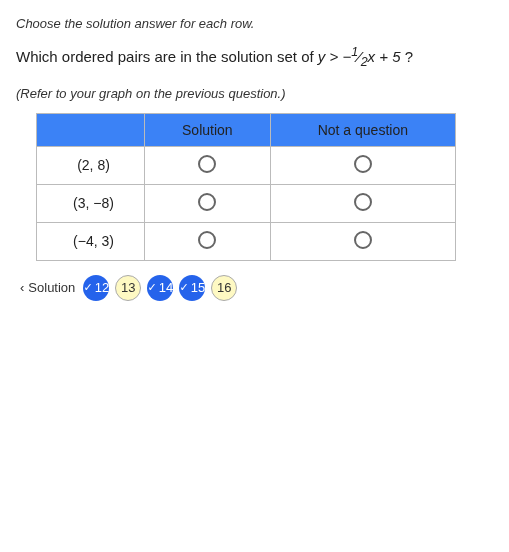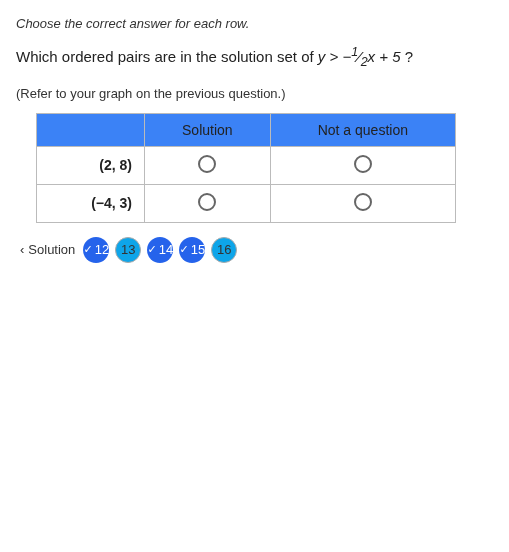--- a/index.html
+++ b/index.html
@@ -24,20 +24,21 @@
       line-height: 1.5;
     }
     .question .math {
       font-style: italic;
       text-align: center;
     }
     .refer-note {
       font-size: 13px;
       color: #333;
       margin-bottom: 12px;
+      font-style: italic;
     }
     .table-container {
       margin-left: 20px;
       margin-right: 10px;
     }
     table {
       border-collapse: collapse;
       width: 100%;
       max-width: 420px;
     }
@@ -49,24 +50,23 @@
       font-size: 14px;
       background: #3b82f6;
     }
     td {
       border: 1px solid #bbb;
       padding: 8px 12px;
       text-align: center;
       font-size: 14px;
     }
     td.pair-cell {
-      text-align: right;
+      text-align: center;
       padding-left: 18px;
       font-size: 14px;
-      font-weight: bold;
     }
     .radio-circle {
       display: inline-block;
       width: 18px;
       height: 18px;
       border-radius: 50%;
       border: 2px solid #666;
       background: #fff;
       cursor: pointer;
     }
@@ -96,33 +96,33 @@
       height: 26px;
       border-radius: 50%;
       font-size: 13px;
       cursor: pointer;
     }
     .page-num.checked {
       background: #2563eb;
       color: #fff;
     }
     .page-num.unchecked {
-      background: #0ea5e9;
+      background: #fef9c3;
       border: 1px solid #aaa;
       color: #333;
     }
     .check-icon {
       font-size: 11px;
       margin-right: 2px;
     }
   </style>
 </head>
 <body>
 
-<p class="instruction">Choose the correct answer for each row.</p>
+<p class="instruction">Choose the solution answer for each row.</p>
 
 <div class="question">
   <span>Which ordered pairs are in the solution set of</span>
   <span class="math">
     <em>y</em> &gt; −<sup>1</sup>⁄<sub>2</sub><em>x</em> + 5
   </span>
   ?
 </div>
 
 <p class="refer-note">(Refer to your graph on the previous question.)</p>
@@ -136,20 +136,25 @@
         <th>Not a question</th>
       </tr>
     </thead>
     <tbody id="table-body">
     <tr>
           <td class="pair-cell">(2, 8)</td>
           <td><span class="radio-circle"></span></td>
           <td><span class="radio-circle"></span></td>
         </tr>
         <tr>
+          <td class="pair-cell">(3, −8)</td>
+          <td><span class="radio-circle"></span></td>
+          <td><span class="radio-circle"></span></td>
+        </tr>
+        <tr>
           <td class="pair-cell">(−4, 3)</td>
           <td><span class="radio-circle"></span></td>
           <td><span class="radio-circle"></span></td>
         </tr>
       </tbody>
   </table>
 </div>
 
 <div class="bottom-nav">
   <div class="prev-btn">

